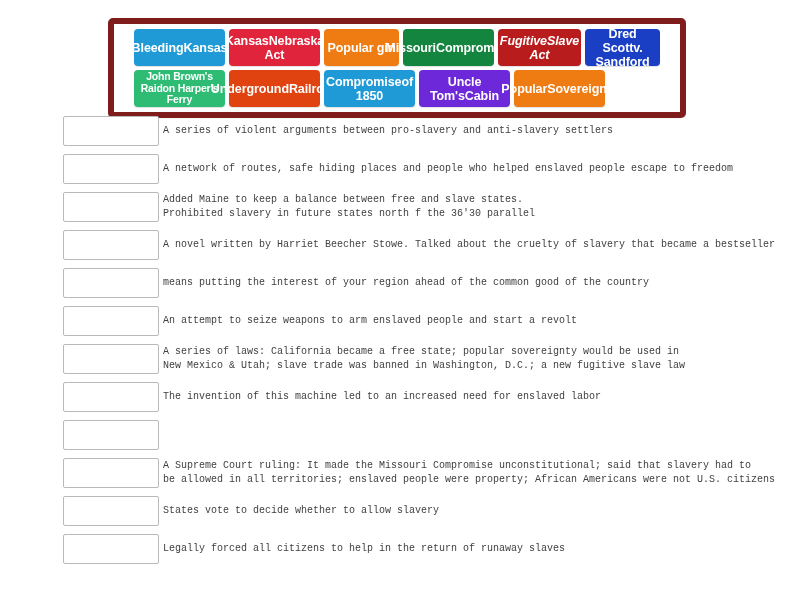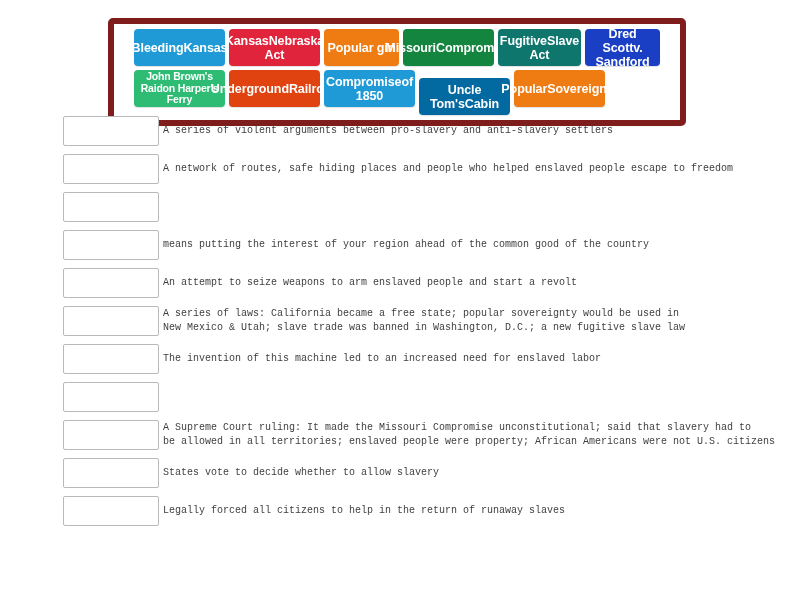--- a/index.html
+++ b/index.html
@@ -111,38 +111,38 @@
       </div>
       <div class="tile" style="background: rgb(224, 36, 59);">
         <span><span class="line">Kansas</span><span class="line">Nebraska Act</span></span>
       </div>
       <div class="tile" style="background: rgb(239, 124, 18);">
         <span><span class="line">Popular gin</span></span>
       </div>
       <div class="tile" style="background: rgb(19, 133, 62);">
         <span><span class="line">Missouri</span><span class="line">Compromise</span></span>
       </div>
-      <div class="tile" style="background: #0f766e;">
+      <div class="tile" style="background: #b91c1c; font-style: italic;">
         <span><span class="line">Fugitive</span><span class="line">Slave Act</span></span>
       </div>
       <div class="tile" style="background: rgb(27, 63, 196);">
         <span><span class="line">Dred Scott</span><span class="line">v. Sandford</span></span>
       </div>
     </div>
     <div class="tile-row">
       <div class="tile small" style="background: rgb(46, 188, 116); justify-content: flex-end;">
         <span><span class="line">John Brown's Raid</span><span class="line">on Harper's Ferry</span></span>
       </div>
       <div class="tile" style="background: rgb(224, 67, 15);">
         <span><span class="line">Underground</span><span class="line">Railroad</span></span>
       </div>
       <div class="tile" style="background: rgb(31, 154, 214);">
         <span><span class="line">Compromise</span><span class="line">of 1850</span></span>
       </div>
-      <div class="tile" style="background: #0369a1; margin-top: 8px;">
+      <div class="tile" style="background: #6d28d9;">
         <span><span class="line">Uncle Tom's</span><span class="line">Cabin</span></span>
       </div>
       <div class="tile" style="background: rgb(239, 124, 18);">
         <span><span class="line">Popular</span><span class="line">Sovereignty</span></span>
       </div>
     </div>
   </div>
 
 <div id="question-list">
     <div class="q-row">
@@ -152,20 +152,30 @@
       </div>
     </div>
     <div class="q-row">
       <div class="drop-zone"></div>
       <div class="q-text">
         <span class="line">A network of routes, safe hiding places and people who helped enslaved people escape to freedom</span>
       </div>
     </div>
     <div class="q-row">
       <div class="drop-zone"></div>
+      <div class="q-text">
+        <span class="line">Added Maine to keep a balance between free and slave states.</span>
+        <span class="line">Prohibited slavery in future states north f the 36'30 parallel</span>
+      </div>
+    </div>
+    <div class="q-row">
+      <div class="drop-zone"></div>
+      <div class="q-text">
+        <span class="line">A novel written by Harriet Beecher Stowe. Talked about the cruelty of slavery that became a bestseller</span>
+      </div>
     </div>
     <div class="q-row">
       <div class="drop-zone"></div>
       <div class="q-text">
         <span class="line">means putting the interest of your region ahead of the common good of the country</span>
       </div>
     </div>
     <div class="q-row">
       <div class="drop-zone"></div>
       <div class="q-text">

